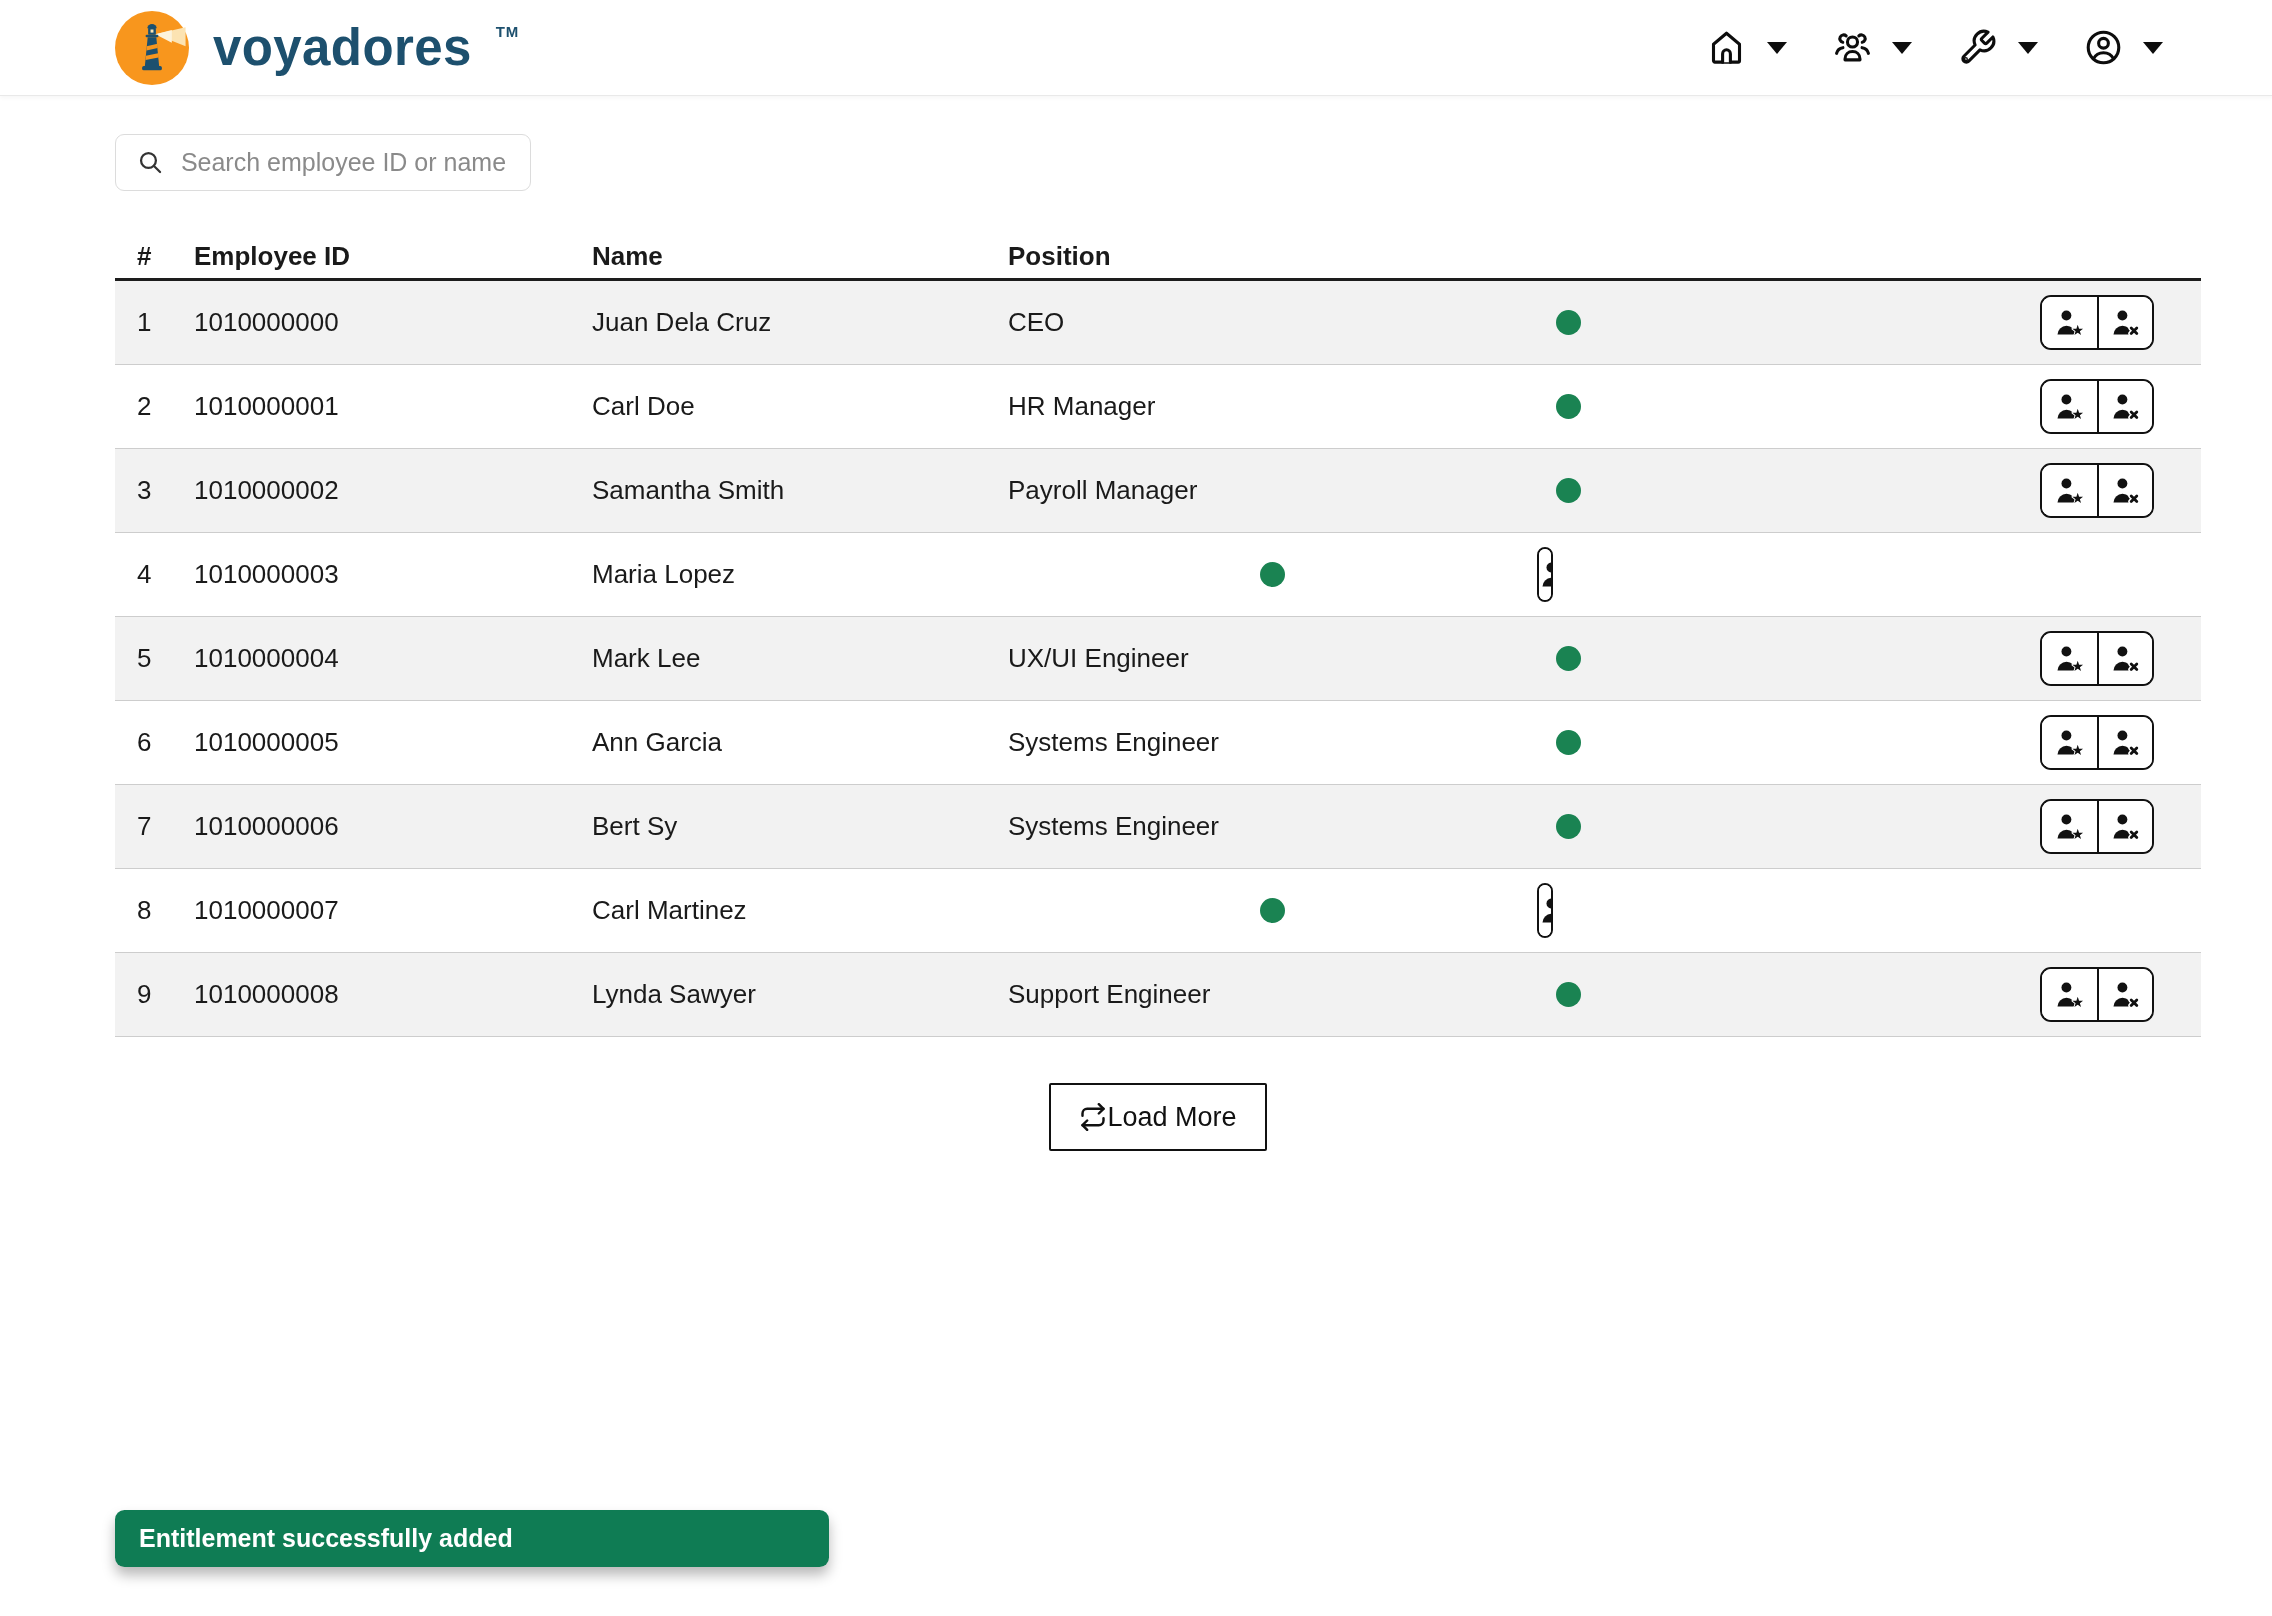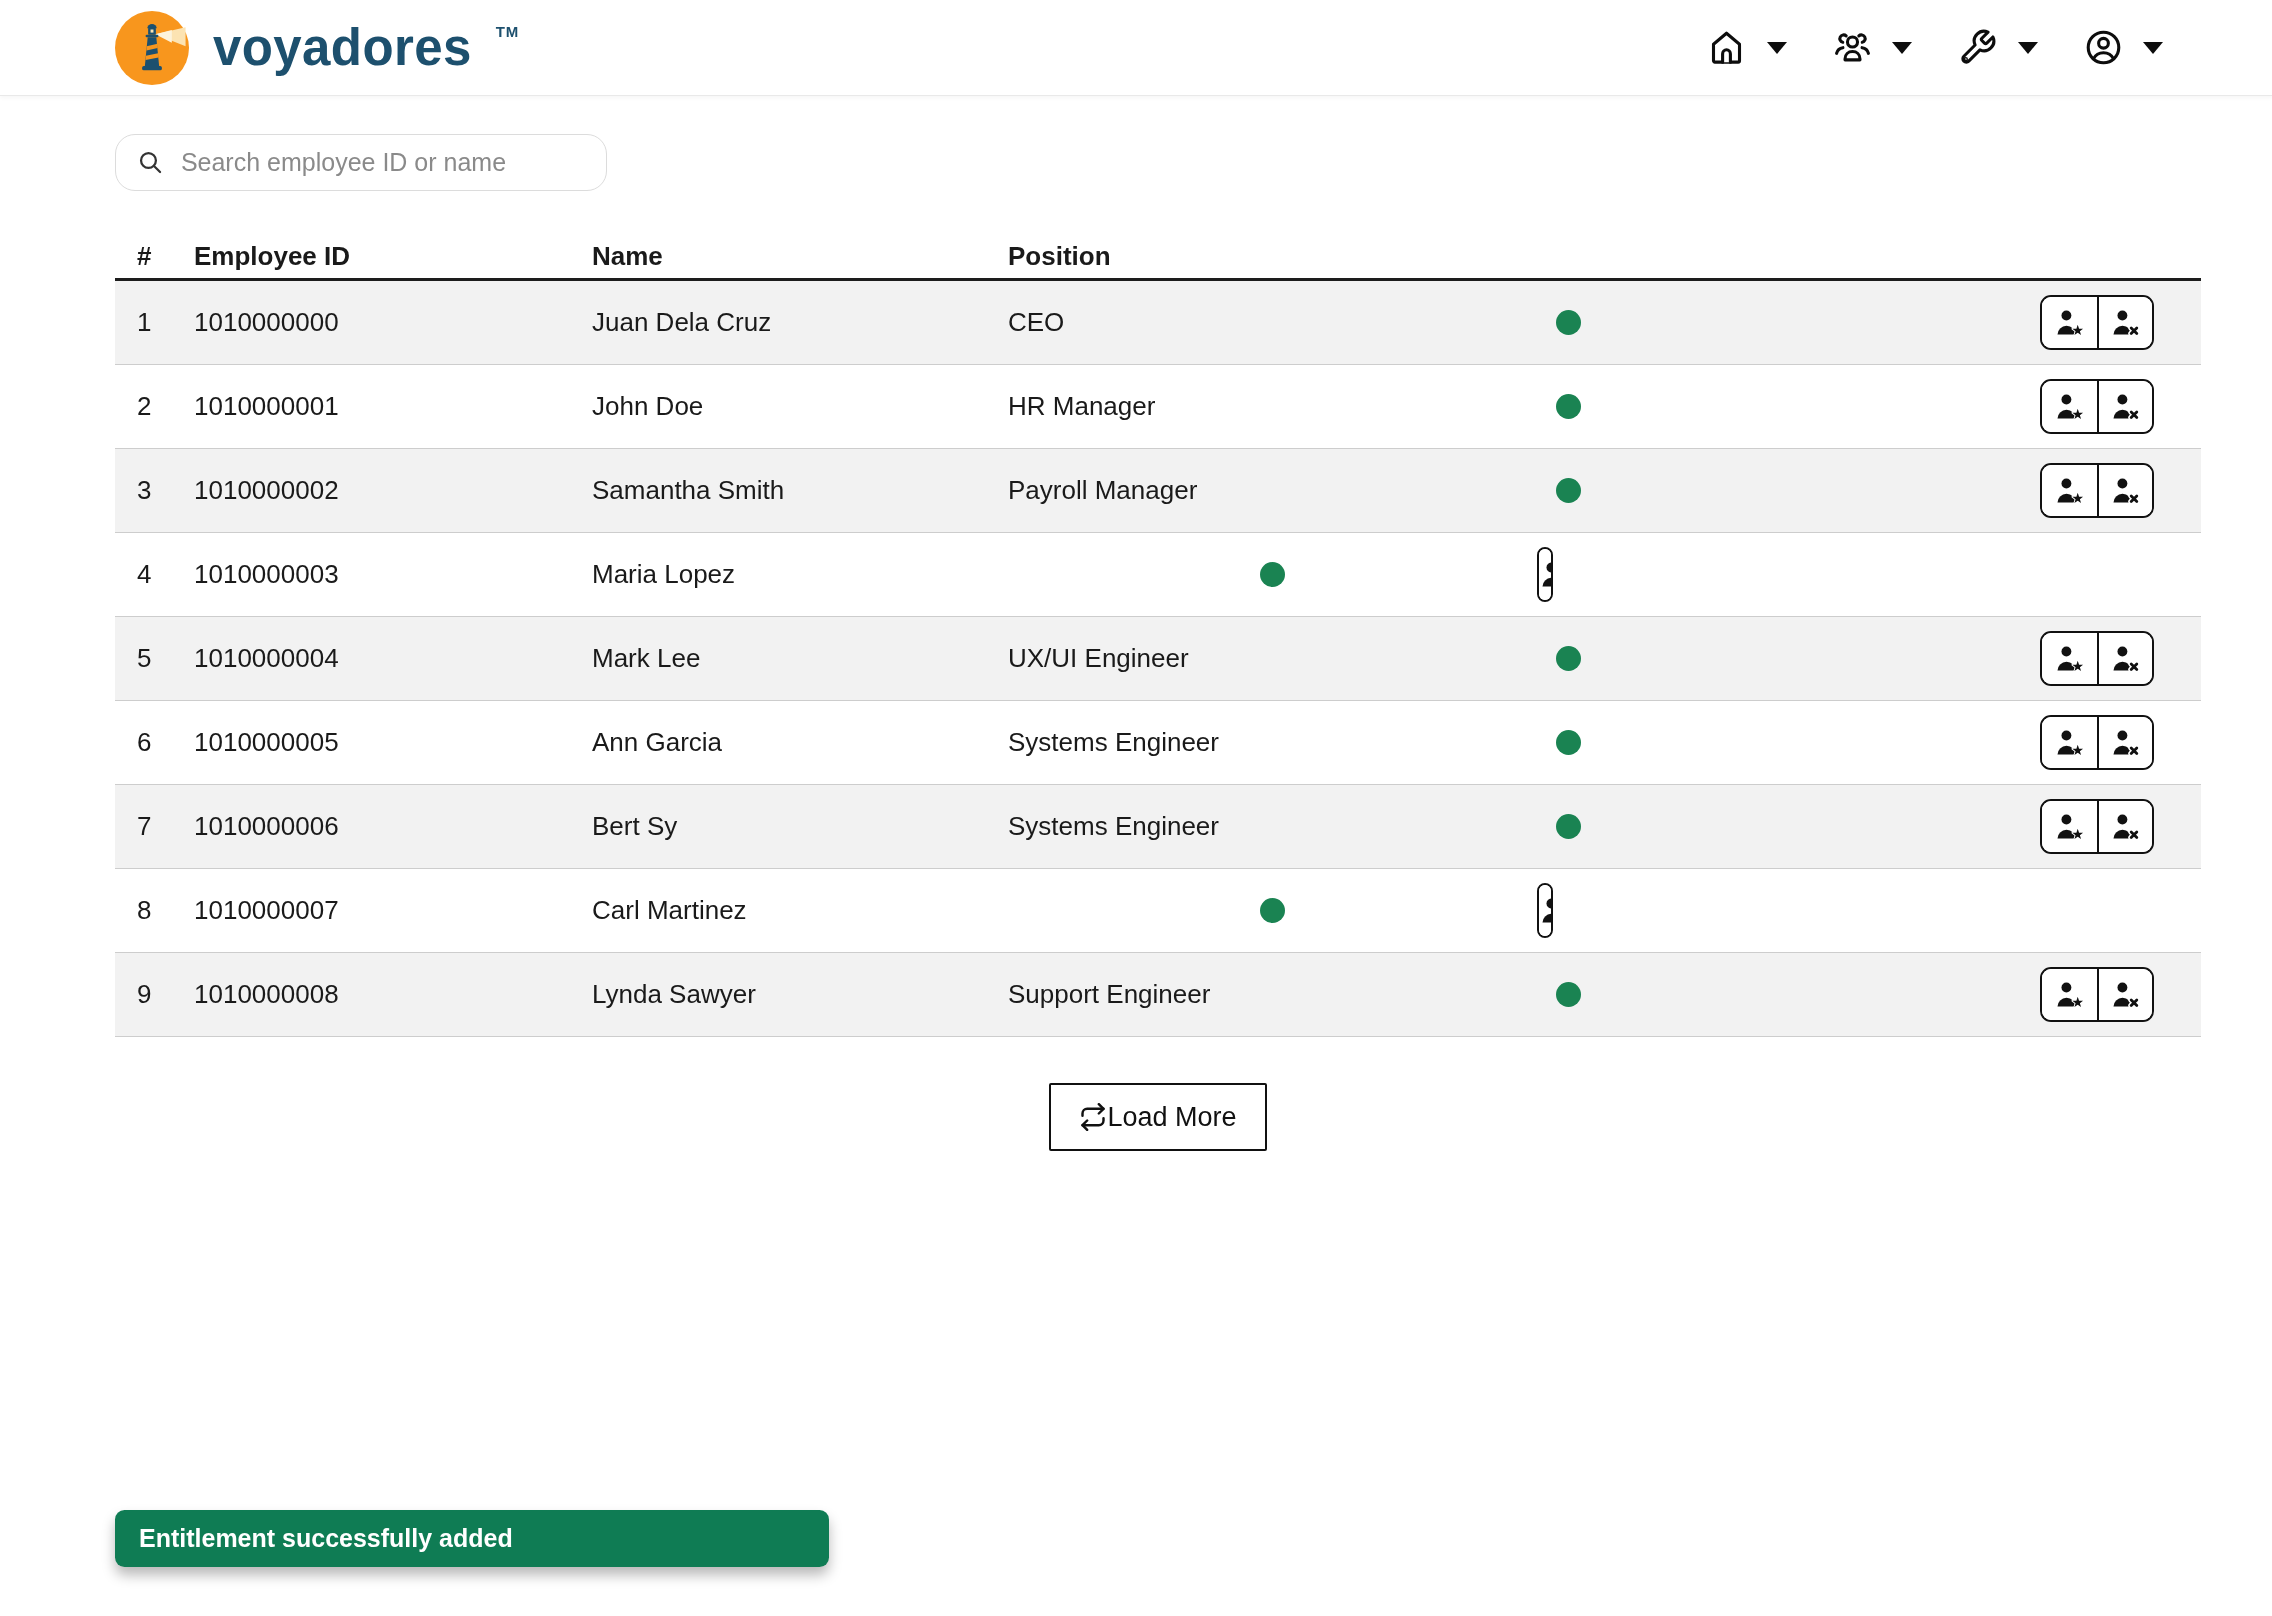--- a/index.html
+++ b/index.html
@@ -23,22 +23,22 @@
   .nav-group svg{ width:39px; height:39px; display:block; }
   .caret{ width:0; height:0; border-left:10.3px solid transparent; border-right:10.3px solid transparent; border-top:12.6px solid #0d0d0d; }
 
   
   .content{ position:absolute; left:115px; top:96px; width:2086px; }
   .title-row{ display:flex; align-items:center; gap:20.5px; margin-top:57px; height:51px; }
   .seal{ width:43px; height:43px; flex:none; }
   .title{ font-size:46px; font-weight:500; color:var(--accent-orange); letter-spacing:0.4px; }
 
   .search-box{
-    margin-top:38px; width:492px; height:57px;
-    border:1.6px solid #dcdcdc; border-radius:20px; background:#fff;
+    margin-top:38px; width:416px; height:57px;
+    border:1.6px solid #dcdcdc; border-radius:9px; background:#fff;
     display:flex; align-items:center; gap:17.4px; padding:0 20.5px;
   }
   .search-box svg{ width:27px; height:27px; flex:none; }
   .search-input{ flex:1; border:none; outline:none; background:transparent; font-family:inherit; font-size:25px; color:#1a1a1a; }
   .search-input::placeholder{ color:#8a8a8a; }
 
   
   .table{ margin-top:43px; width:2086px; }
   .thead, .tr{
     display:grid; grid-template-columns:79px 398px 416px 529px 63px 1fr;
@@ -187,21 +187,21 @@
               <line x1="20.1" y1="15.7" x2="15.9" y2="19.9"></line>
             </g>
           </svg>
         </button>
       </div>
     </div>
   </div>
           <div class="tr">
     <div class="td td-index">2</div>
     <div class="td td-id">1010000001</div>
-    <div class="td td-name">John Doe</div>
+    <div class="td td-name">Carl Doe</div>
     <div class="td td-pos">HR Manager</div>
     <div class="td td-status">
       <span class="dot"></span>
     </div>
     <div class="td td-actions">
       <div class="action-group">
         <button class="action-btn">
           <svg viewBox="0 0 24 24">
             <circle cx="9.3" cy="6.4" r="3.7" fill="#111"></circle>
             <path d="M2.6 20.7 a6.8 6.6 0 0 1 13.6 0 Z" fill="#111"></path>

